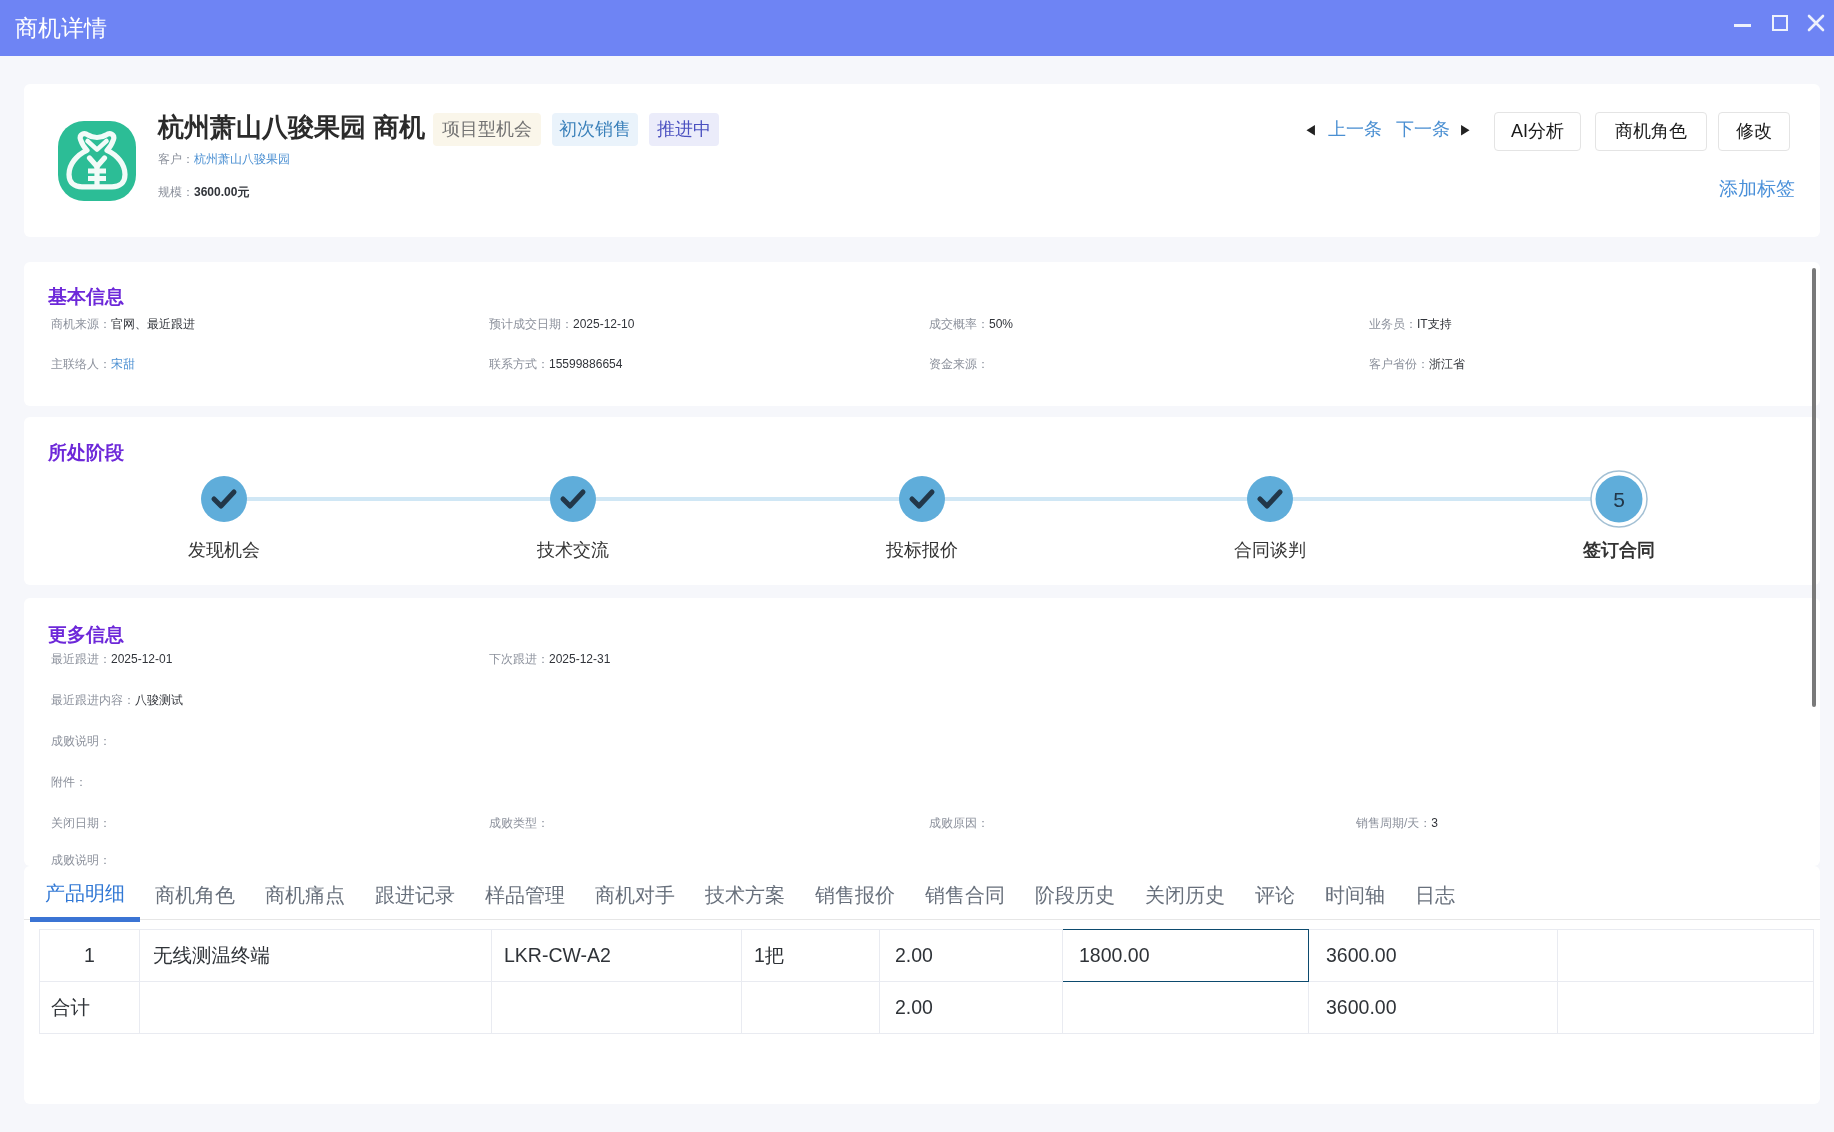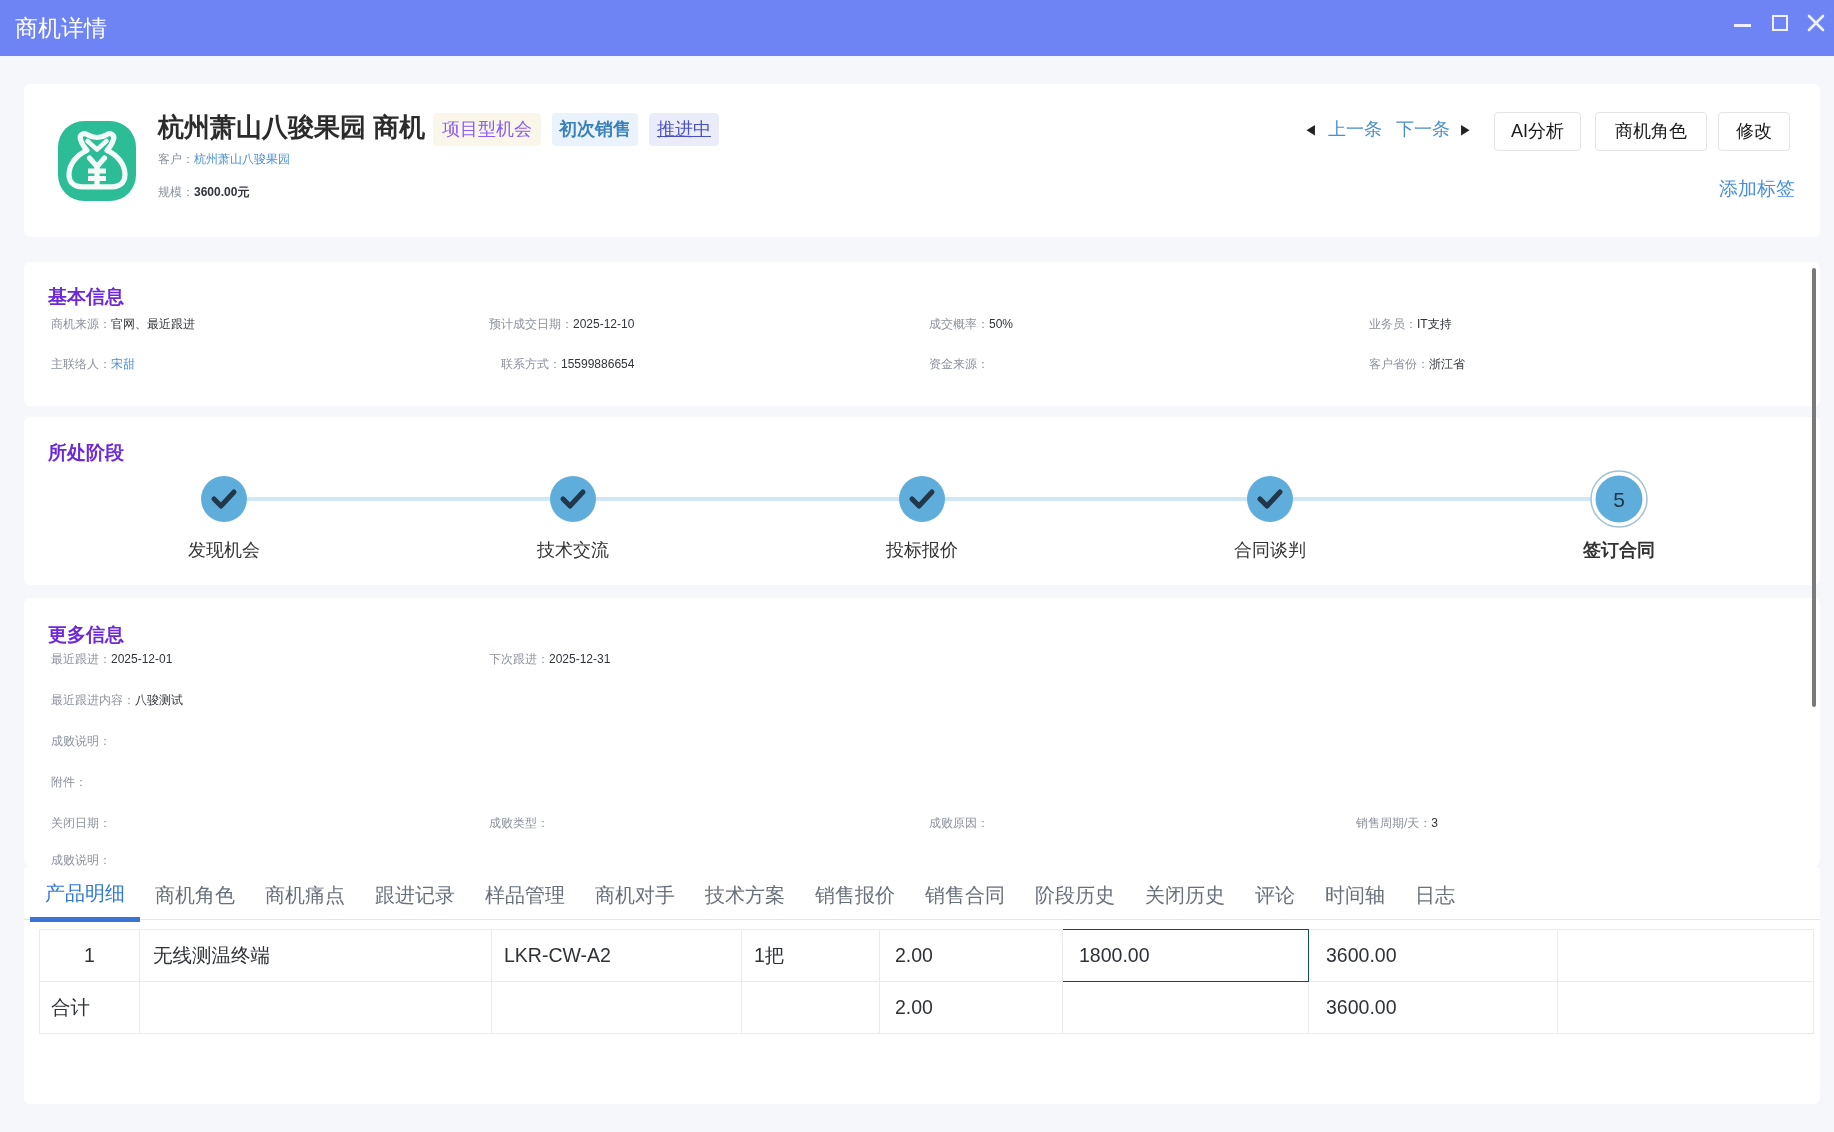--- a/index.html
+++ b/index.html
@@ -32,23 +32,23 @@
 
   <svg class="abs" style="left:34px;top:37px;" width="78" height="80" viewBox="0 0 78 80">
     <rect x="0" y="0" width="78" height="80" rx="26" fill="#2cbd96"></rect>
     <path d="M30,14 C26,11 21,13.5 22.5,18.5 C24,23 26.3,26.8 29,29.3 C18.5,34 11,43.5 11,53.5 C11,62 16.5,65.8 24,65.8 L54,65.8 C61.5,65.8 67,62 67,53.5 C67,43.5 59.5,34 49,29.3 C51.7,26.8 54,23 55.5,18.5 C57,13.5 52,11 48,14 C43,17.3 35,17.3 30,14 Z" fill="none" stroke="#f2fbf8" stroke-width="5.2" stroke-linejoin="round"></path>
     <path d="M29.5,20 L39,28.6 L48.5,20" fill="none" stroke="#f2fbf8" stroke-width="4.6" stroke-linecap="round" stroke-linejoin="round"></path>
     <path d="M31.5,37 L39,45.5 L46.5,37" fill="none" stroke="#f2fbf8" stroke-width="5.2" stroke-linecap="round" stroke-linejoin="round"></path>
     <path d="M30,50 H48 M30,57.5 H48 M39,45.5 V64" fill="none" stroke="#f2fbf8" stroke-width="5.2"></path>
   </svg>
   <div class="abs" style="left:134px;top:26px;font-size:26px;font-weight:bold;color:#2b2b2b;">杭州萧山八骏果园 商机</div>
 
-  <div class="abs" style="left:409px;top:29px;height:33px;line-height:33px;padding:0 9px;border-radius:4px;background:#faf6ea;color:#8b5cf6;font-size:18px;">项目型机会</div>
-  <div class="abs" style="left:528px;top:29px;height:33px;line-height:33px;padding:0 7px;border-radius:4px;background:#eaf3fb;color:#3a80ba;font-size:18px;font-weight:bold;">初次销售</div>
-  <div class="abs" style="left:625px;top:29px;height:33px;line-height:33px;padding:0 8px;border-radius:4px;background:#ebecfa;color:#4a50c0;font-size:18px;text-decoration:underline;">推进中</div>
+  <div class="abs" style="left:409px;top:29px;height:33px;line-height:33px;padding:0 9px;border-radius:4px;background:#faf6ea;color:#737373;font-size:18px;">项目型机会</div>
+  <div class="abs" style="left:528px;top:29px;height:33px;line-height:33px;padding:0 7px;border-radius:4px;background:#eaf3fb;color:#3a80ba;font-size:18px;">初次销售</div>
+  <div class="abs" style="left:625px;top:29px;height:33px;line-height:33px;padding:0 8px;border-radius:4px;background:#ebecfa;color:#4a50c0;font-size:18px;">推进中</div>
 
   <div class="row" style="left:134px;top:67px;"><span class="lbl">客户：</span><span class="link">杭州萧山八骏果园</span></div>
   <div class="row" style="left:134px;top:100px;"><span class="lbl">规模：</span><span class="val" style="font-weight:600;">3600.00元</span></div>
 
   <div class="row" style="left:1280px;top:33px;font-size:18px;">
     <span style="color:#222;font-size:13px;">◀</span>
     <span class="link" style="margin-left:6px;">上一条</span>
     <span class="link" style="margin-left:9px;">下一条</span>
     <span style="color:#222;font-size:13px;margin-left:4px;">▶</span>
   </div>
@@ -59,21 +59,21 @@
   <div class="abs" style="left:1695px;top:92px;font-size:19px;color:#4a90d9;">添加标签</div>
 </div>
 
 <div class="card" style="top:262px;height:144px;">
   <div class="sec-title" style="top:22px;">基本信息</div>
   <div class="row" style="left:27px;top:54px;"><span class="lbl">商机来源：</span><span class="val">官网、最近跟进</span></div>
   <div class="row" style="left:465px;top:54px;"><span class="lbl">预计成交日期：</span><span class="val">2025-12-10</span></div>
   <div class="row" style="left:905px;top:54px;"><span class="lbl">成交概率：</span><span class="val">50%</span></div>
   <div class="row" style="left:1345px;top:54px;"><span class="lbl">业务员：</span><span class="val">IT支持</span></div>
   <div class="row" style="left:27px;top:94px;"><span class="lbl">主联络人：</span><span class="link">宋甜</span></div>
-  <div class="row" style="left:477px;top:94px;"><span class="lbl">联系方式：</span><span class="val">15599886654</span></div>
+  <div class="row" style="left:465px;top:94px;"><span class="lbl">联系方式：</span><span class="val">15599886654</span></div>
   <div class="row" style="left:905px;top:94px;"><span class="lbl">资金来源：</span></div>
   <div class="row" style="left:1345px;top:94px;"><span class="lbl">客户省份：</span><span class="val">浙江省</span></div>
 </div>
 
 <div class="card" style="top:417px;height:168px;">
   <div class="sec-title" style="top:23px;">所处阶段</div>
   <div class="abs" style="left:200px;top:80px;width:1395px;height:4px;background:#d0e7f5;"></div>
 
   <svg class="abs" style="left:177px;top:59px;" width="46" height="46" viewBox="0 0 46 46">
       <circle cx="23" cy="23" r="23" fill="#5fadda"></circle>

